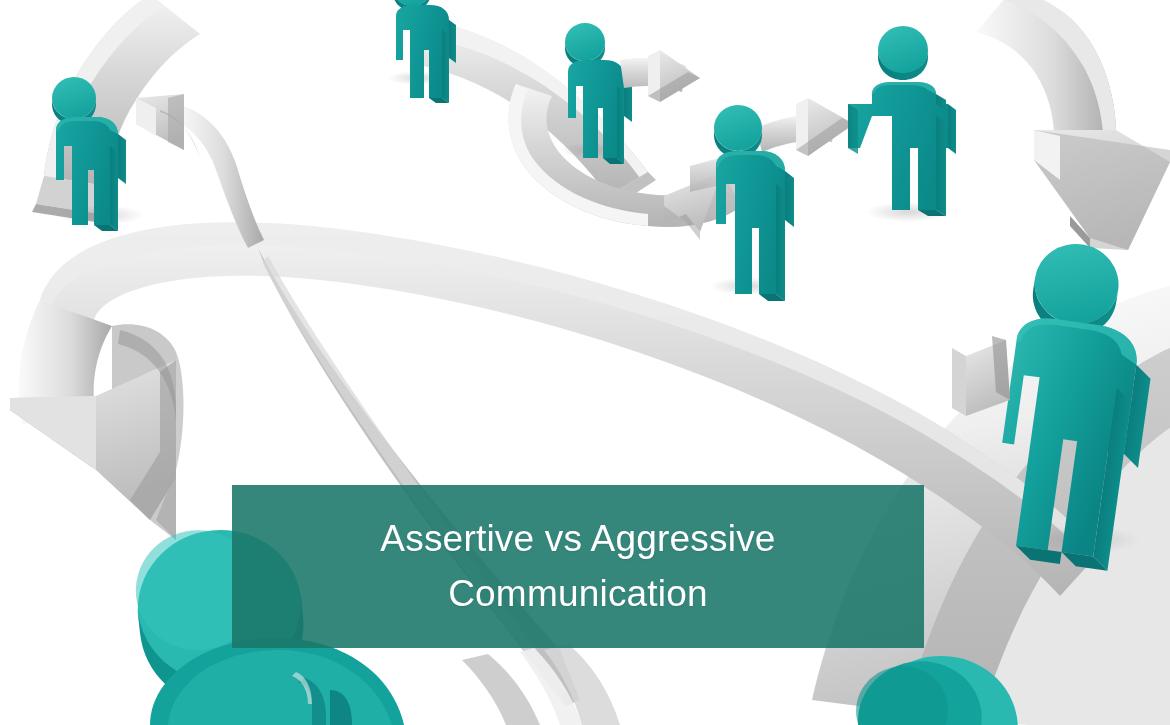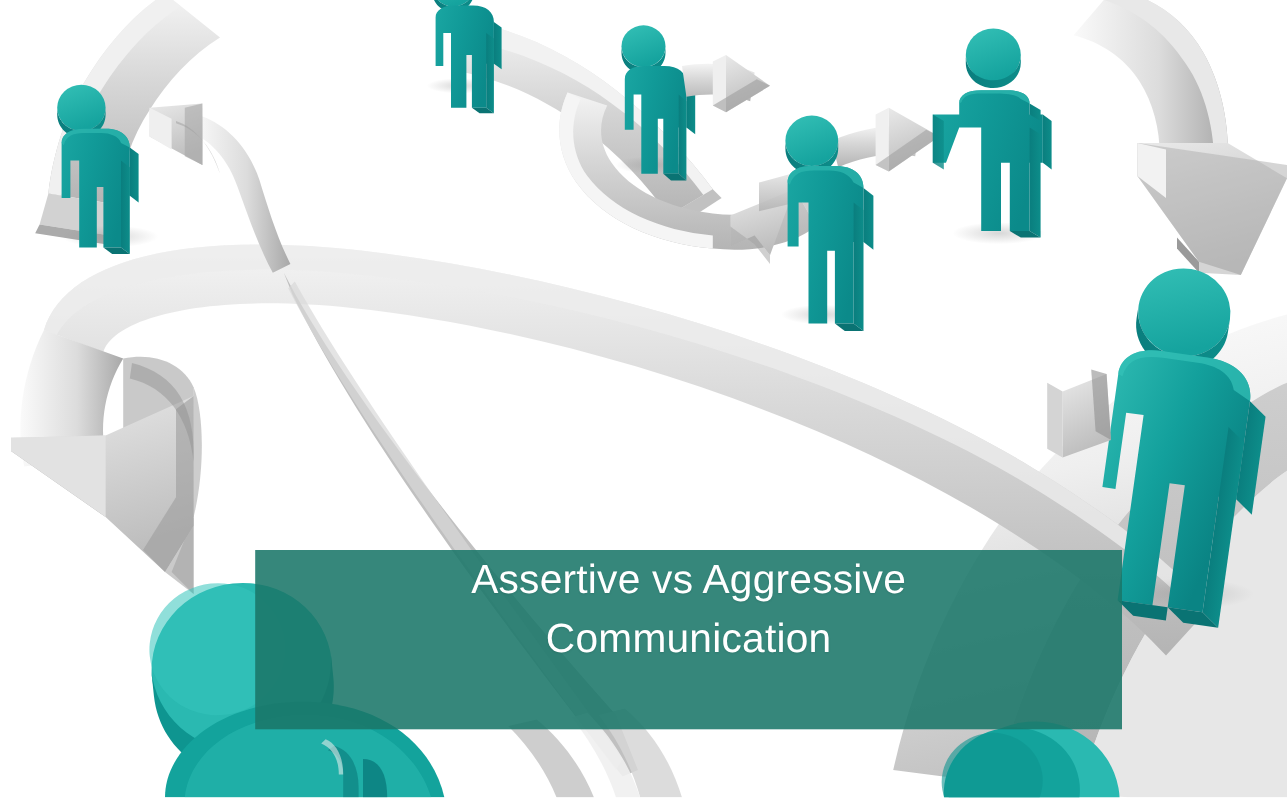--- a/index.html
+++ b/index.html
@@ -22,25 +22,25 @@
     position: absolute;
     left: 0;
     top: 0;
     width: 1170px;
     height: 725px;
   }
   
   .title-banner {
     position: absolute;
     left: 232px;
-    top: 500px;
-    width: 788px;
+    top: 485px;
+    width: 692px;
     height: 163px;
     display: flex;
-    align-items: flex-start;
+    align-items: center;
     justify-content: center;
     box-sizing: border-box;
     padding: 0 24px;
   }
   .title-banner .bg {
     position: absolute;
     left: 0; top: 0; right: 0; bottom: 0;
     background: rgba(26, 118, 105, 0.88);
   }
   .title-text {

